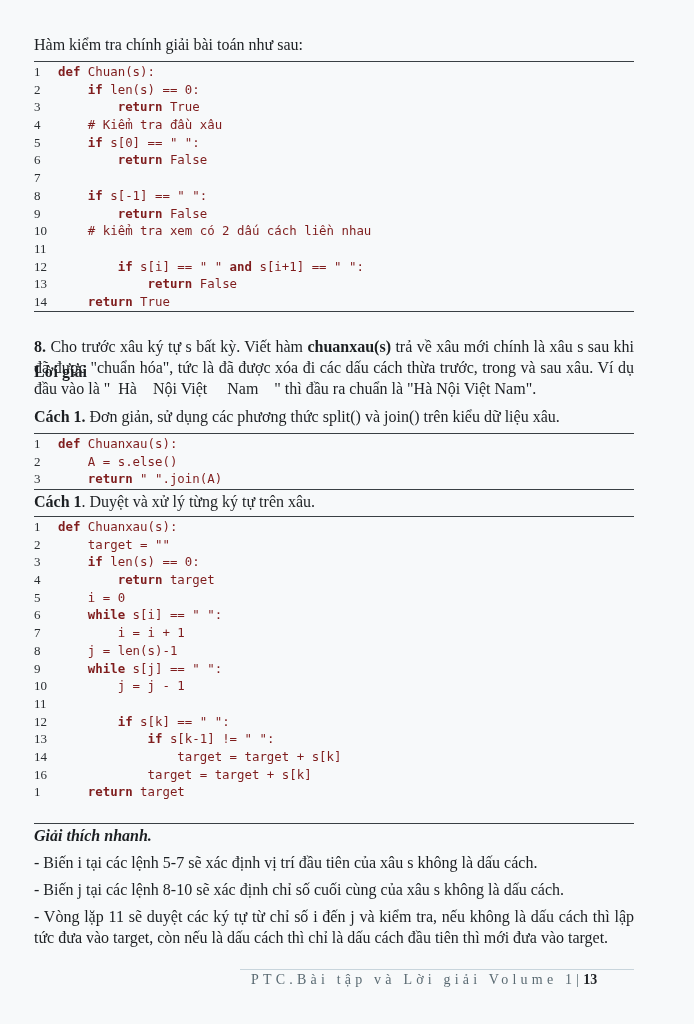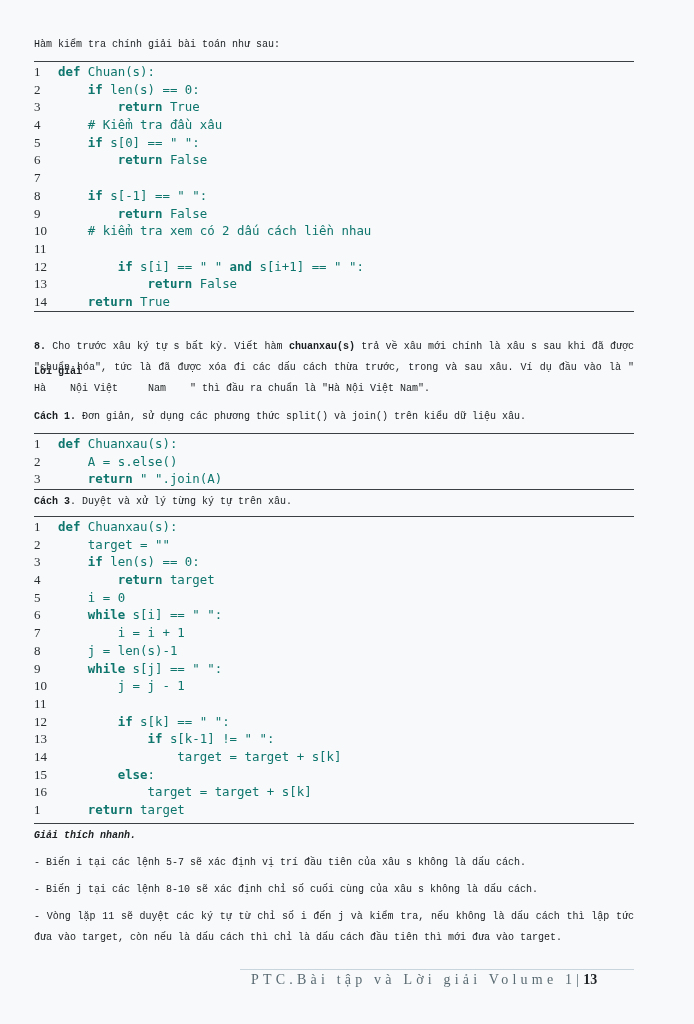--- a/index.html
+++ b/index.html
@@ -4,26 +4,26 @@
 <style>
   html, body { margin: 0; padding: 0; }
   body {
     width: 694px; height: 1024px; overflow: hidden;
     background: #f7f9fa;
     color: #1c1f22;
     font-family: "Liberation Serif", "DejaVu Serif", serif;
     position: relative;
   }
   .page { position: absolute; left: 34px; top: 0; width: 600px; }
-  .para { font-size: 10px; line-height: 21px; font-family: Liberation Mono, monospace; }
+  .para { font-size: 16px; line-height: 21px; }
   .rule { border-top: 1.3px solid #3a4044; width: 600px; height: 0; }
   .code { font-family: "DejaVu Sans Mono", "Liberation Mono", monospace; font-size: 12.4px; }
   .code-line { display: flex; height: 17.7px; line-height: 17.7px; white-space: pre; }
   .ln { width: 24px; font-family: "Liberation Serif", serif; font-size: 13px; color: #2a2e31; flex: none; }
-  .src { color: #0f766e; }
+  .src { color: #7f1d1d; }
   .kw { font-weight: bold; }
   .b { font-weight: bold; }
   .footer {
     position: absolute; left: 251px; top: 972px;
     font-size: 14px; letter-spacing: 4.2px; color: #5a6a72;
     white-space: nowrap;
   }
   .footer .num { color: #1c1f22; font-weight: bold; letter-spacing: 0; }
   .footer-rule { position: absolute; left: 240px; top: 969px; width: 394px; border-top: 1px solid #c8d5dc; }
 </style>
@@ -65,40 +65,39 @@
 
   <div class="rule" style="position:absolute; top:433px;"></div>
   <div class="code" style="position:absolute; top:435px;">
       <div class="code-line"><span class="ln">1</span><span class="src"><b class="kw">def</b> Chuanxau(s):</span></div>
       <div class="code-line"><span class="ln">2</span><span class="src">    A = s.else()</span></div>
       <div class="code-line"><span class="ln">3</span><span class="src">    <b class="kw">return</b> " ".join(A)</span></div>
     </div>
   <div class="rule" style="position:absolute; top:489px;"></div>
 
   <div class="para" style="position:absolute; top:491px;">
-    <span class="b">Cách 3</span><span>. Duyệt và xử lý từng ký tự trên xâu.</span>
+    <span class="b">Cách 1</span><span>. Duyệt và xử lý từng ký tự trên xâu.</span>
   </div>
 
   <div class="rule" style="position:absolute; top:516px;"></div>
   <div class="code" style="position:absolute; top:518px;">
       <div class="code-line"><span class="ln">1</span><span class="src"><b class="kw">def</b> Chuanxau(s):</span></div>
       <div class="code-line"><span class="ln">2</span><span class="src">    target = ""</span></div>
       <div class="code-line"><span class="ln">3</span><span class="src">    <b class="kw">if</b> len(s) == 0:</span></div>
       <div class="code-line"><span class="ln">4</span><span class="src">        <b class="kw">return</b> target</span></div>
       <div class="code-line"><span class="ln">5</span><span class="src">    i = 0</span></div>
       <div class="code-line"><span class="ln">6</span><span class="src">    <b class="kw">while</b> s[i] == " ":</span></div>
       <div class="code-line"><span class="ln">7</span><span class="src">        i = i + 1</span></div>
       <div class="code-line"><span class="ln">8</span><span class="src">    j = len(s)-1</span></div>
       <div class="code-line"><span class="ln">9</span><span class="src">    <b class="kw">while</b> s[j] == " ":</span></div>
       <div class="code-line"><span class="ln">10</span><span class="src">        j = j - 1</span></div>
       <div class="code-line"><span class="ln">11</span></div>
       <div class="code-line"><span class="ln">12</span><span class="src">        <b class="kw">if</b> s[k] == " ":</span></div>
       <div class="code-line"><span class="ln">13</span><span class="src">            <b class="kw">if</b> s[k-1] != " ":</span></div>
       <div class="code-line"><span class="ln">14</span><span class="src">                target = target + s[k]</span></div>
-      <div class="code-line"><span class="ln">15</span><span class="src">        <b class="kw">else</b>:</span></div>
       <div class="code-line"><span class="ln">16</span><span class="src">            target = target + s[k]</span></div>
       <div class="code-line"><span class="ln">1</span><span class="src">    <b class="kw">return</b> target</span></div>
     </div>
   <div class="rule" style="position:absolute; top:823px;"></div>
 
   <div class="para b" style="position:absolute; top:825px; font-style:italic;">Giải thích nhanh.</div>
 
   <div class="para" style="position:absolute; top:852px; width:600px;">- Biến i tại các lệnh 5-7 sẽ xác định vị trí đầu tiên của xâu s không là dấu cách.</div>
   <div class="para" style="position:absolute; top:879px; width:600px;">- Biến j tại các lệnh 8-10 sẽ xác định chỉ số cuối cùng của xâu s không là dấu cách.</div>
   <div class="para" style="position:absolute; top:906px; width:600px; text-align:justify;">- Vòng lặp 11 sẽ duyệt các ký tự từ chỉ số i đến j và kiểm tra, nếu không là dấu cách thì lập tức đưa vào target, còn nếu là dấu cách thì chỉ là dấu cách đầu tiên thì mới đưa vào target.</div>

